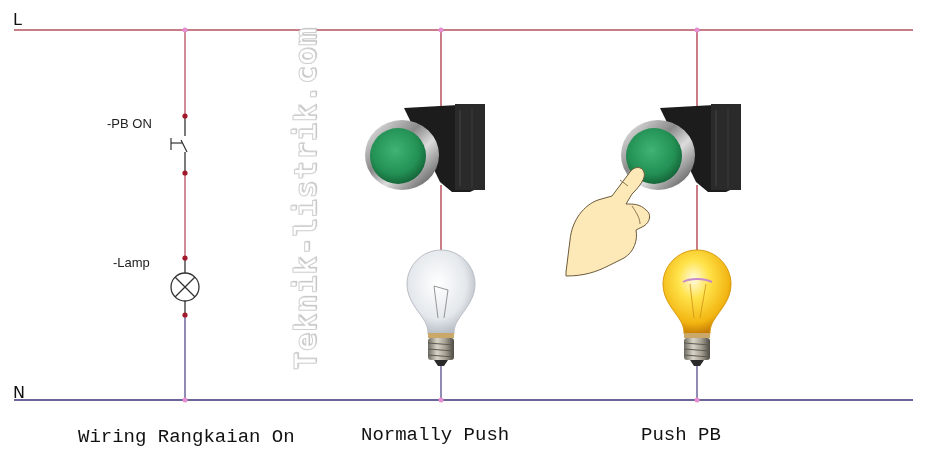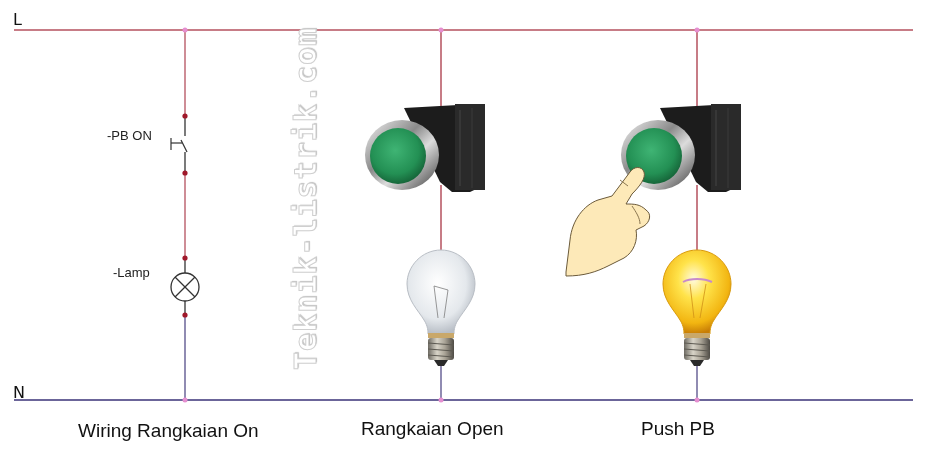--- a/index.html
+++ b/index.html
@@ -1,21 +1,21 @@
 <!DOCTYPE html>
 <html><head>
 <meta charset="utf-8">
 <style>
   html, body { margin: 0; padding: 0; background: #ffffff; }
   body { width: 931px; height: 469px; position: relative; overflow: hidden; font-family: "Liberation Sans", sans-serif; }
   .abs { position: absolute; }
   svg.canvas { position: absolute; left: 0; top: 0; }
   .rail-label { font-family: "DejaVu Sans", sans-serif; font-size: 16px; color: #111; }
   .comp-label { font-family: "Liberation Sans", sans-serif; font-size: 13px; color: #222; }
-  .caption { font-family: Liberation Sans, sans-serif; font-size: 19px; color: #111; white-space: nowrap; }
+  .caption { font-family: Liberation Mono, monospace; font-size: 19px; color: #111; white-space: nowrap; margin-top: 6px; }
   .watermark {
     font-family: "DejaVu Sans Mono", monospace; font-size: 30px; font-weight: bold;
     color: #ffffff; letter-spacing: 1px;
     -webkit-text-stroke: 1px #cfcfcf;
     text-shadow: 1px 1px 1px #bbbbbb;
     transform-origin: left top; transform: rotate(-90deg); white-space: nowrap;
   }
 </style>
 </head>
 <body>
@@ -140,20 +140,20 @@
     <line x1="684" y1="343" x2="710" y2="345" stroke="#5d5a52" stroke-width="1"></line>
     <line x1="684" y1="349" x2="710" y2="351" stroke="#5d5a52" stroke-width="1"></line>
     <line x1="684" y1="355" x2="710" y2="357" stroke="#5d5a52" stroke-width="1"></line>
     <path d="M690 360 L704 360 L700 366 L694 366 Z" fill="#2a2a2a"></path>
   </g>
 </svg>
 
 <div class="abs rail-label" style="left:13px; top:10px;">L</div>
 <div class="abs rail-label" style="left:13px; top:383px;">N</div>
 
-<div class="abs comp-label" style="left:107px; top:128px;">-PB ON</div>
-<div class="abs comp-label" style="left:113px; top:265px;">-Lamp</div>
+<div class="abs comp-label" style="left:107px; top:116px;">-PB ON</div>
+<div class="abs comp-label" style="left:113px; top:255px;">-Lamp</div>
 
 <div class="abs watermark" style="left:288px; top:370px;">Teknik-listrik.com</div>
 
 <div class="abs caption" style="left:78px; top:420px;">Wiring Rangkaian On</div>
-<div class="abs caption" style="left:361px; top:418px;">Rangkaian Open</div>
+<div class="abs caption" style="left:361px; top:418px;">Normally Push</div>
 <div class="abs caption" style="left:641px; top:418px;">Push PB</div>
 
 </body></html>

